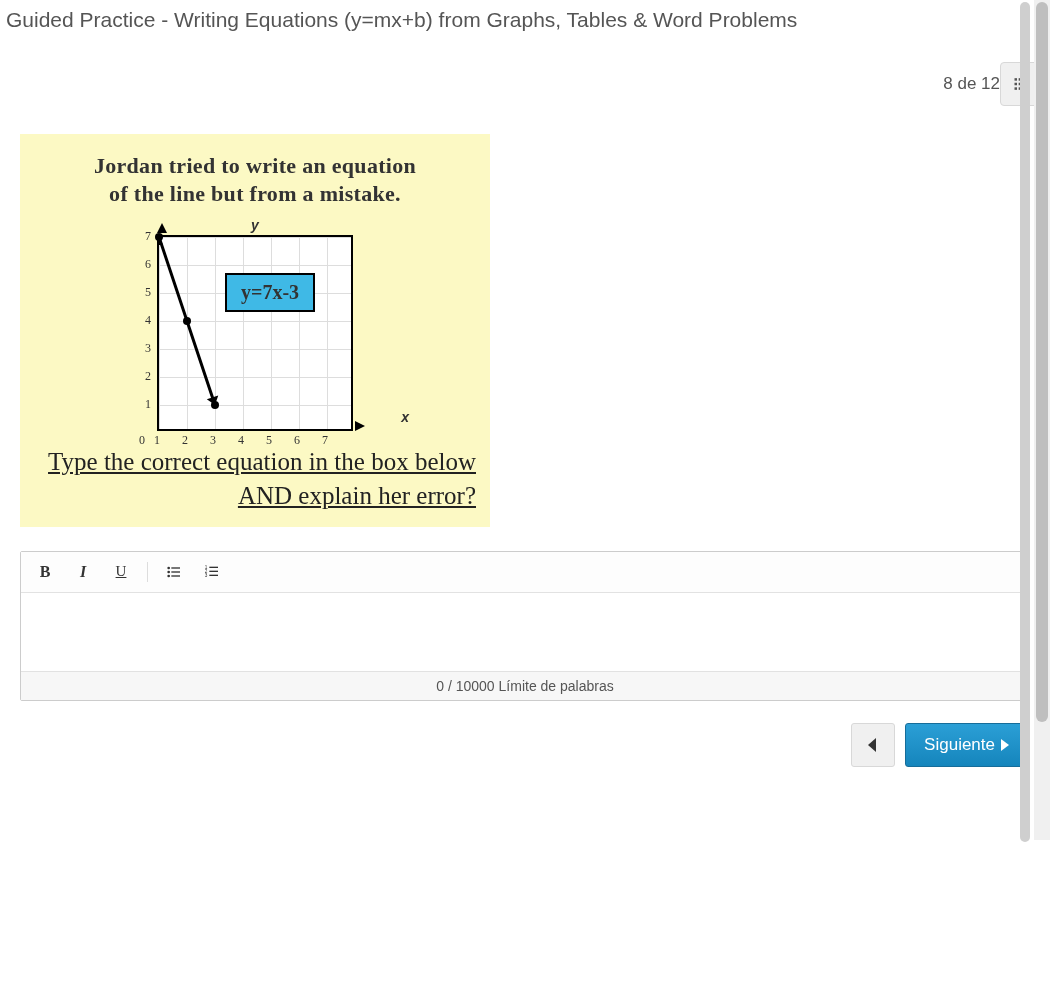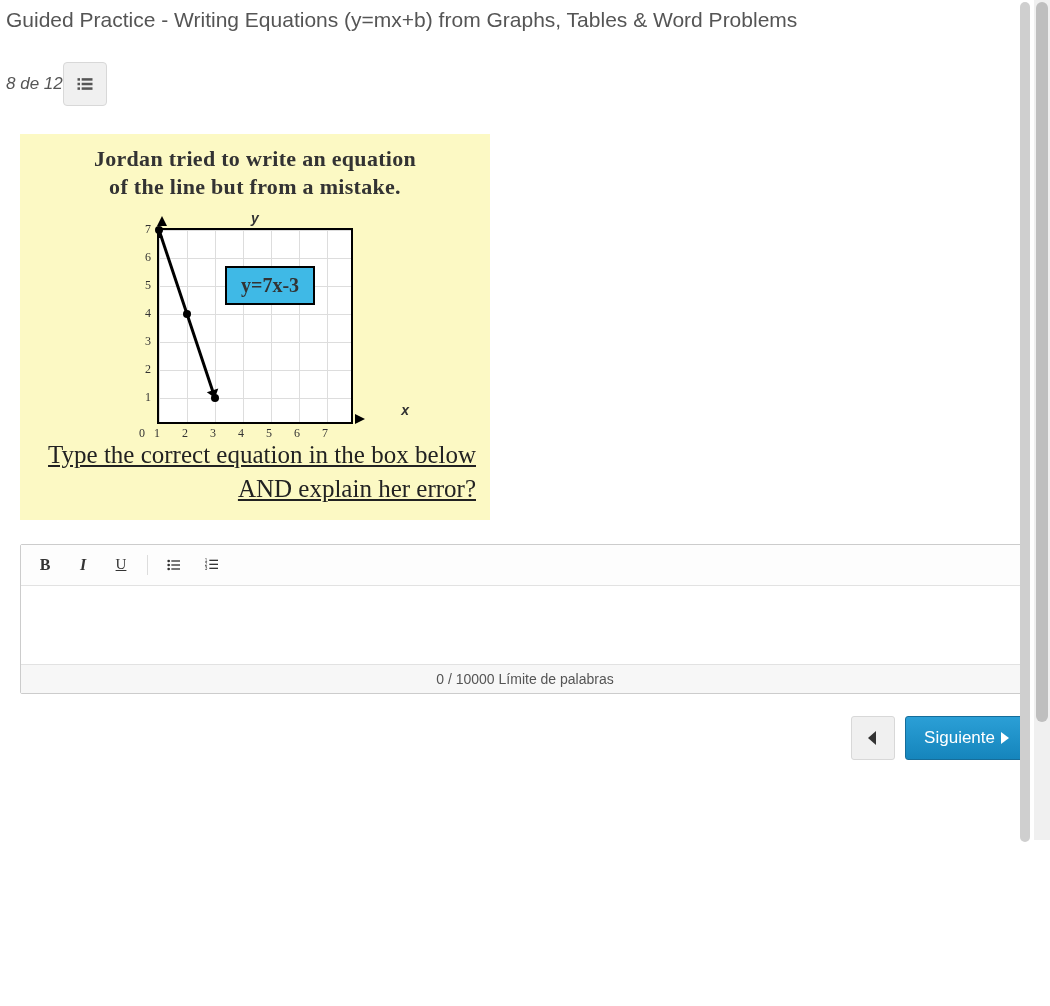--- a/index.html
+++ b/index.html
@@ -15,24 +15,23 @@
       padding: 8px 6px;
     }
     .page-title {
       font-size: 21px;
       color: #555;
       font-weight: 400;
       margin-bottom: 30px;
     }
     .subbar {
       display: flex;
-      justify-content: flex-start;
+      justify-content: flex-end;
       align-items: center;
       margin-bottom: 28px;
-      font-style: italic;
     }
     .progress-text {
       font-size: 17px;
       color: #555;
     }
     .list-btn {
       width: 44px;
       height: 44px;
       background: #f0f0f0;
       border: 1px solid #d8d8d8;
@@ -42,21 +41,21 @@
       justify-content: center;
       cursor: pointer;
     }
     .list-btn svg { width: 20px; height: 20px; fill: #555; }
     .content {
       padding: 0 14px;
     }
     .question-card {
       width: 470px;
       background: #fcf9c4;
-      padding: 11px 14px 14px 14px;
+      padding: 18px 14px 14px 14px;
       margin-bottom: 24px;
     }
     .question-card .heading {
       font-family: Georgia, "Times New Roman", serif;
       font-weight: 700;
       font-size: 22px;
       text-align: center;
       line-height: 1.25;
       margin-bottom: 14px;
       letter-spacing: 0.3px;

